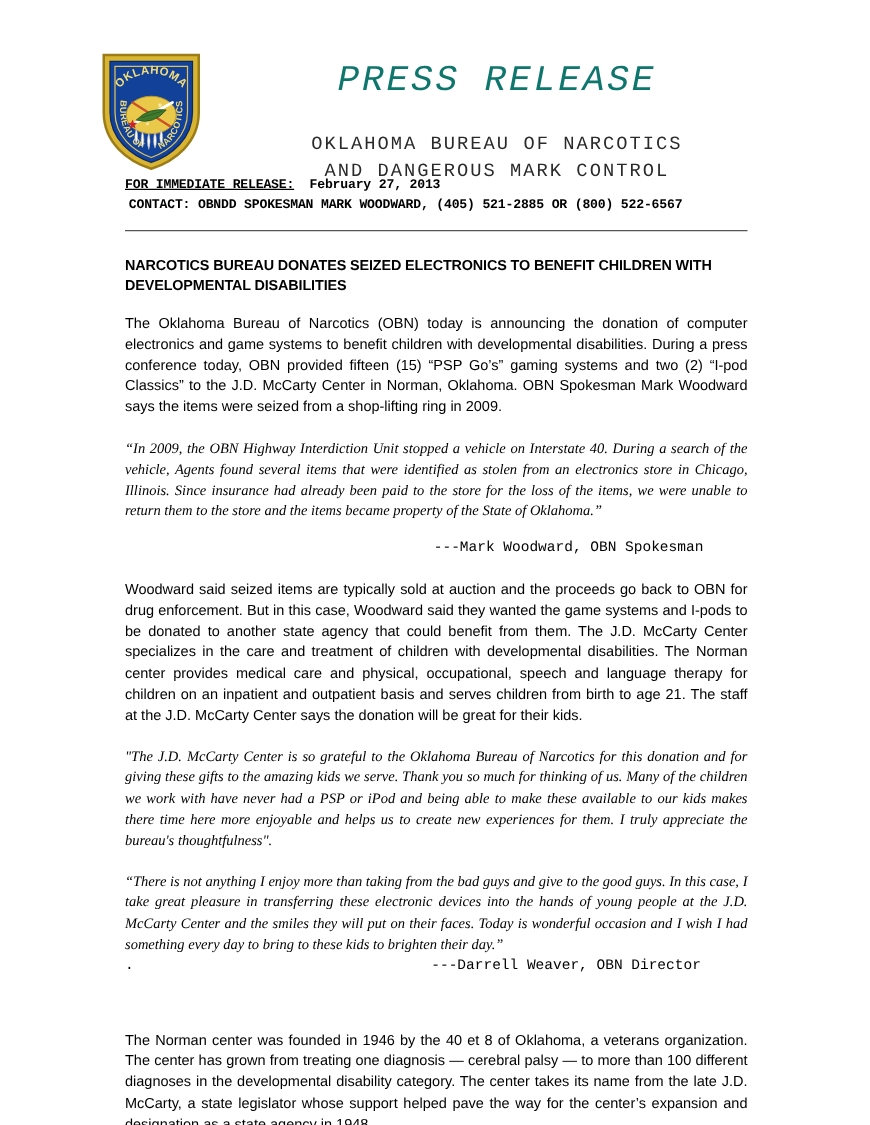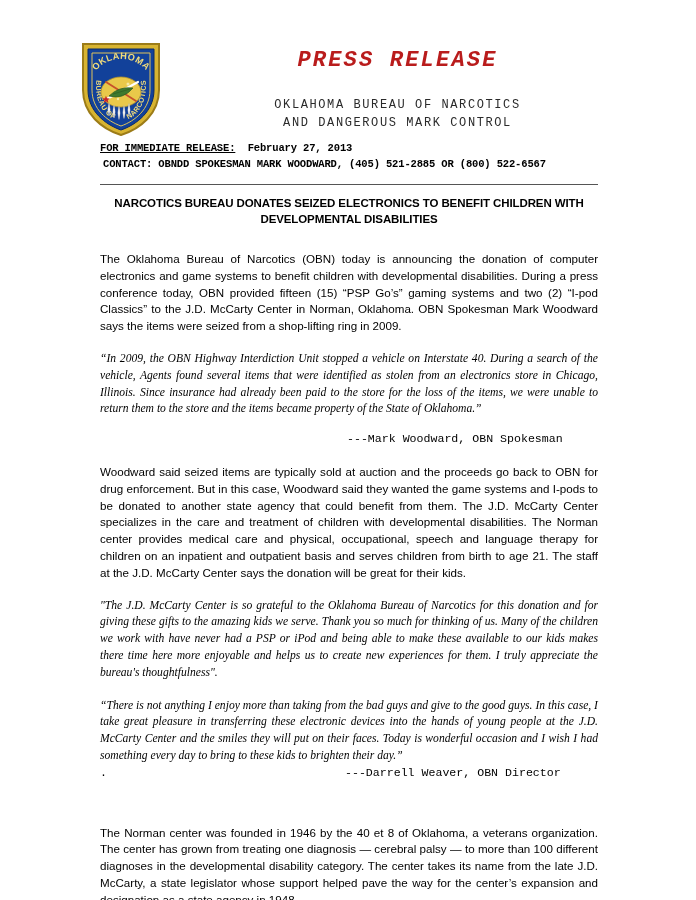--- a/index.html
+++ b/index.html
@@ -41,30 +41,29 @@
   .header-titles {
     position: absolute;
     left: 170px;
     top: 48px;
     width: 455px;
     text-align: center;
   }
   .press-release-title {
     font-family: "Liberation Mono", "DejaVu Sans Mono", monospace;
     font-style: italic;
-    font-size: 22px;
+    font-size: 29px;
     letter-spacing: 2.2px;
-    color: #b91c1c;
+    color: #0f766e;
     line-height: 1.2;
     white-space: nowrap;
-    font-weight: bold;
   }
   .agency-name {
     font-family: "Liberation Mono", "DejaVu Sans Mono", monospace;
-    font-size: 12px;
+    font-size: 15px;
     letter-spacing: 1.6px;
     color: #2a2a2a;
     line-height: 1.5;
     margin-top: 22px;
     white-space: nowrap;
   }
   .agency-name .ln2 { display: block; }
 
   
   .contact-block {
@@ -87,23 +86,22 @@
     top: 184px;
     width: 498px;
     height: 0;
     border-top: 1px solid #555555;
   }
 
   
   .headline {
     position: absolute;
     left: 100px;
-    top: 196px;
-    width: 498px;
-    text-align: center;
+    top: 206px;
+    width: 498px;
     font-size: 11.5px;
     font-weight: bold;
     line-height: 1.35;
     letter-spacing: -0.1px;
   }
 
   
   .body-area {
     position: absolute;
     left: 100px;

